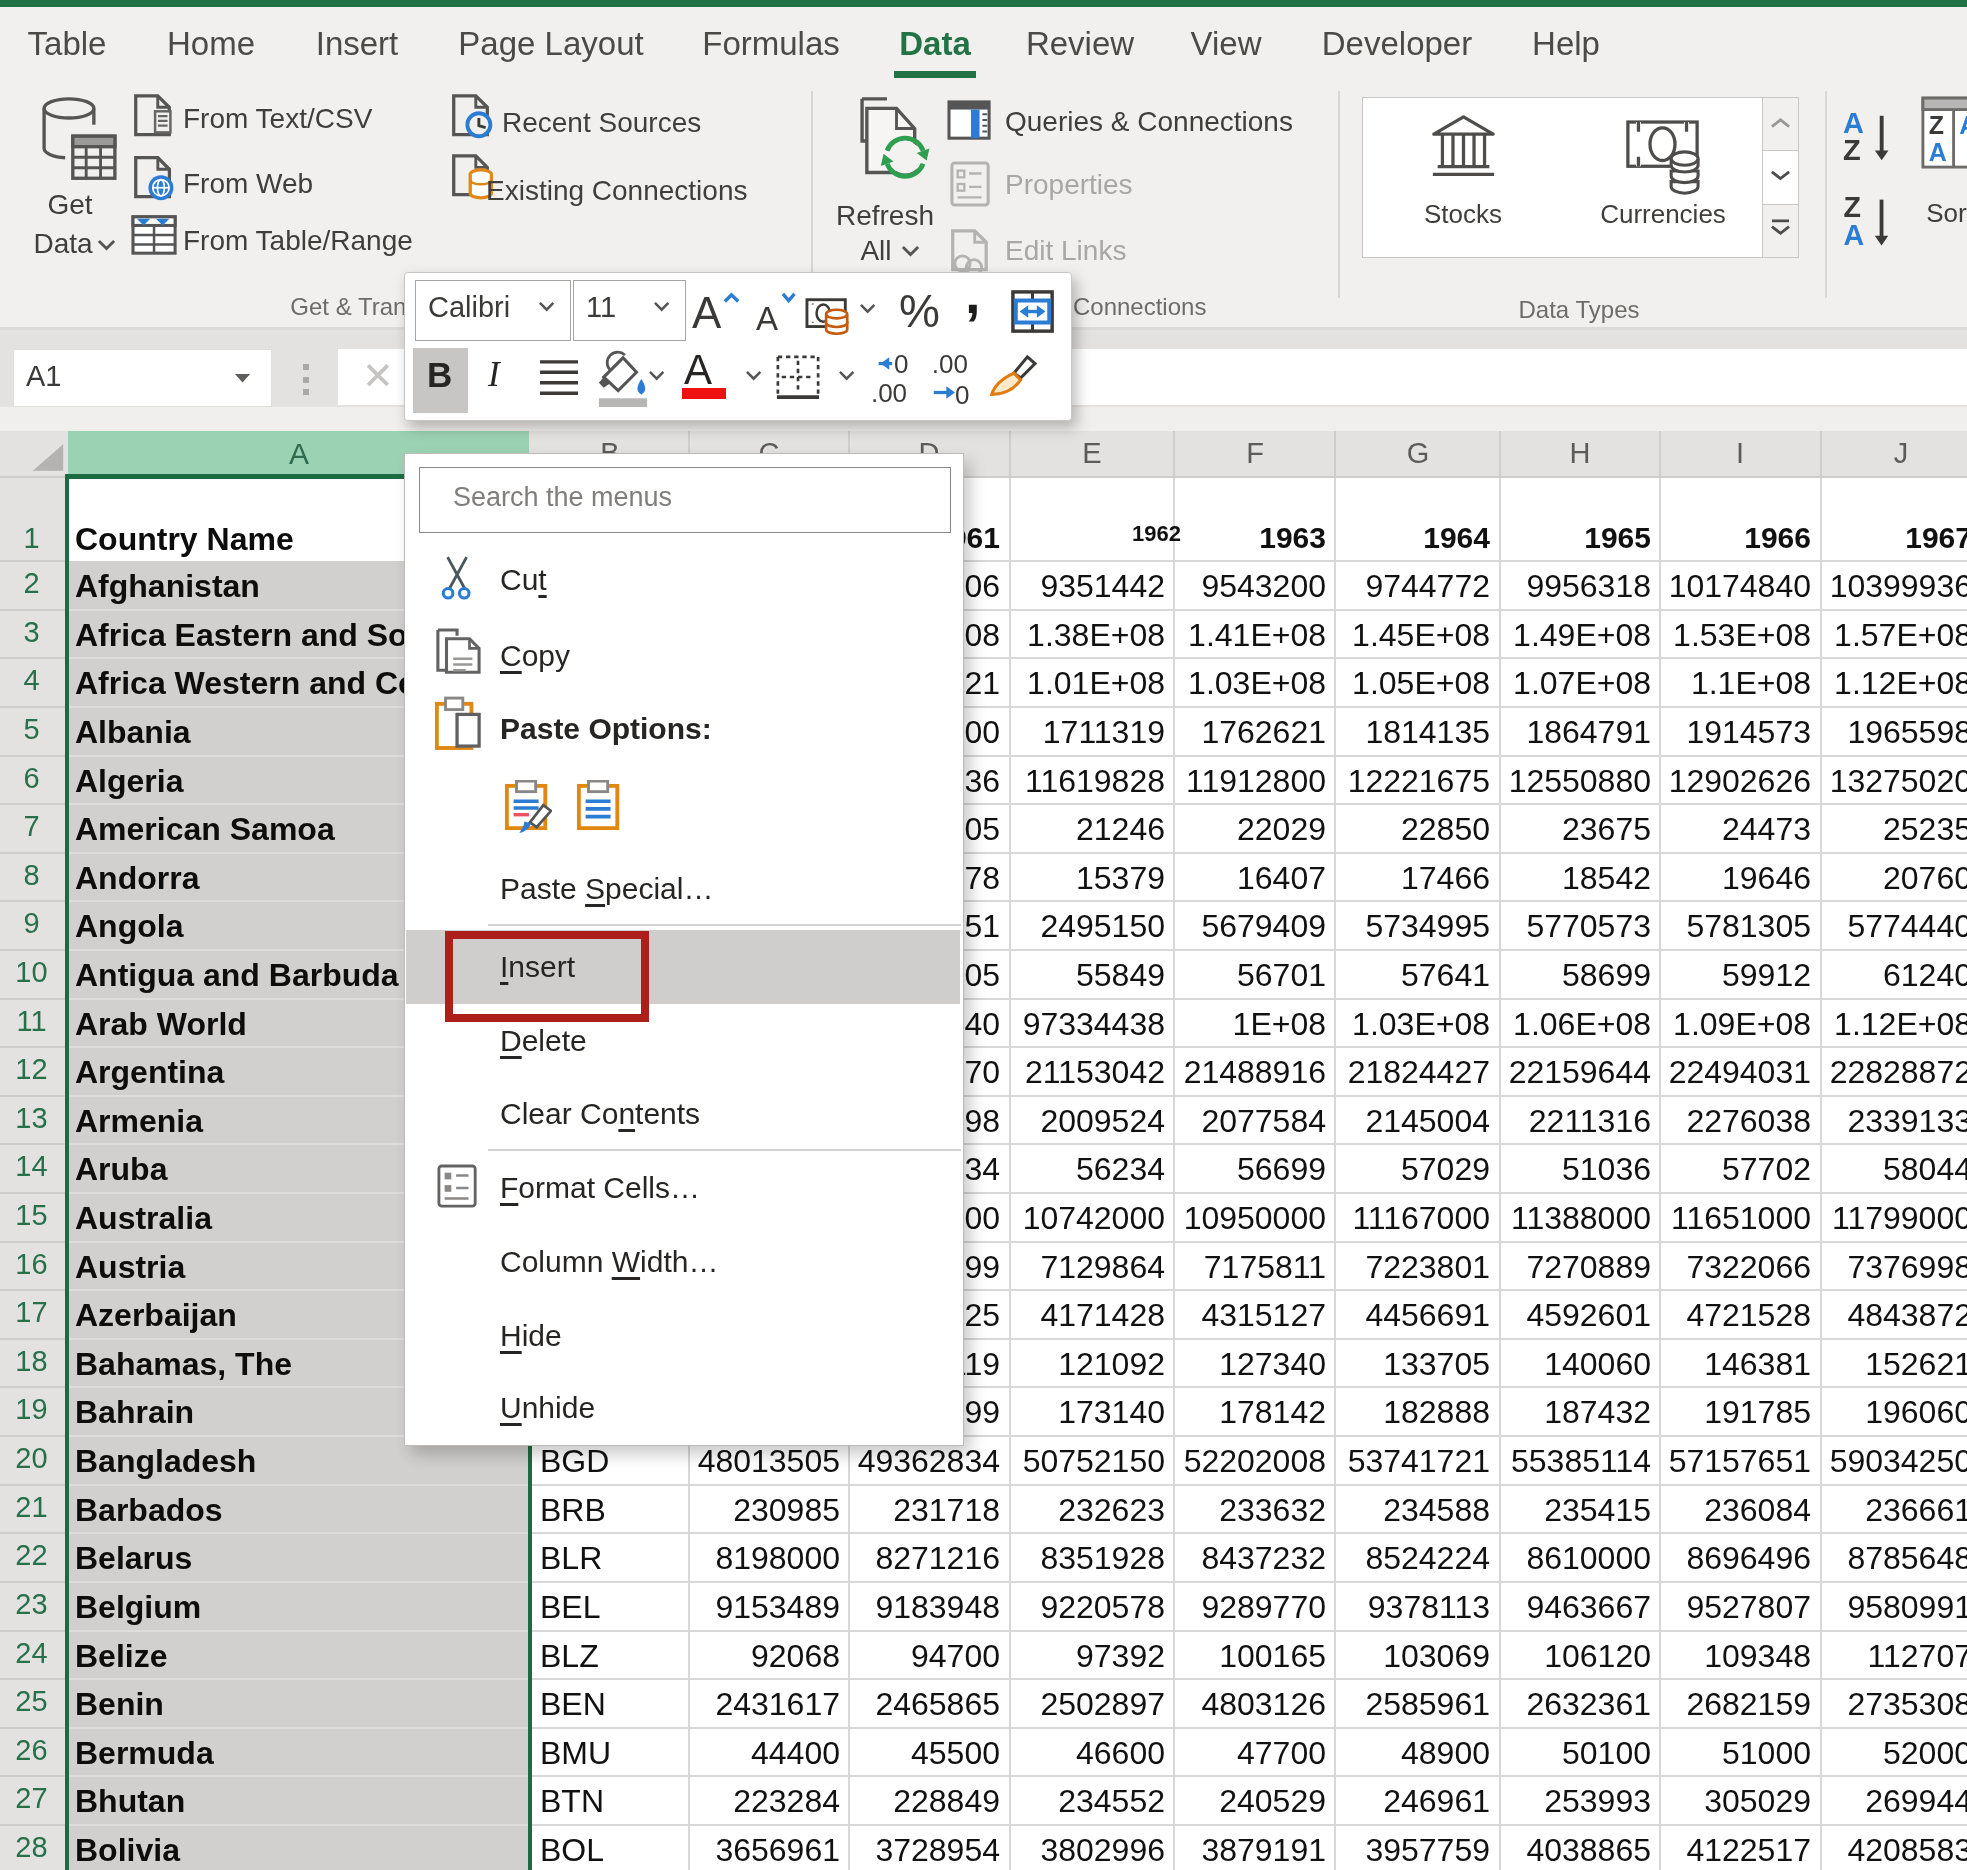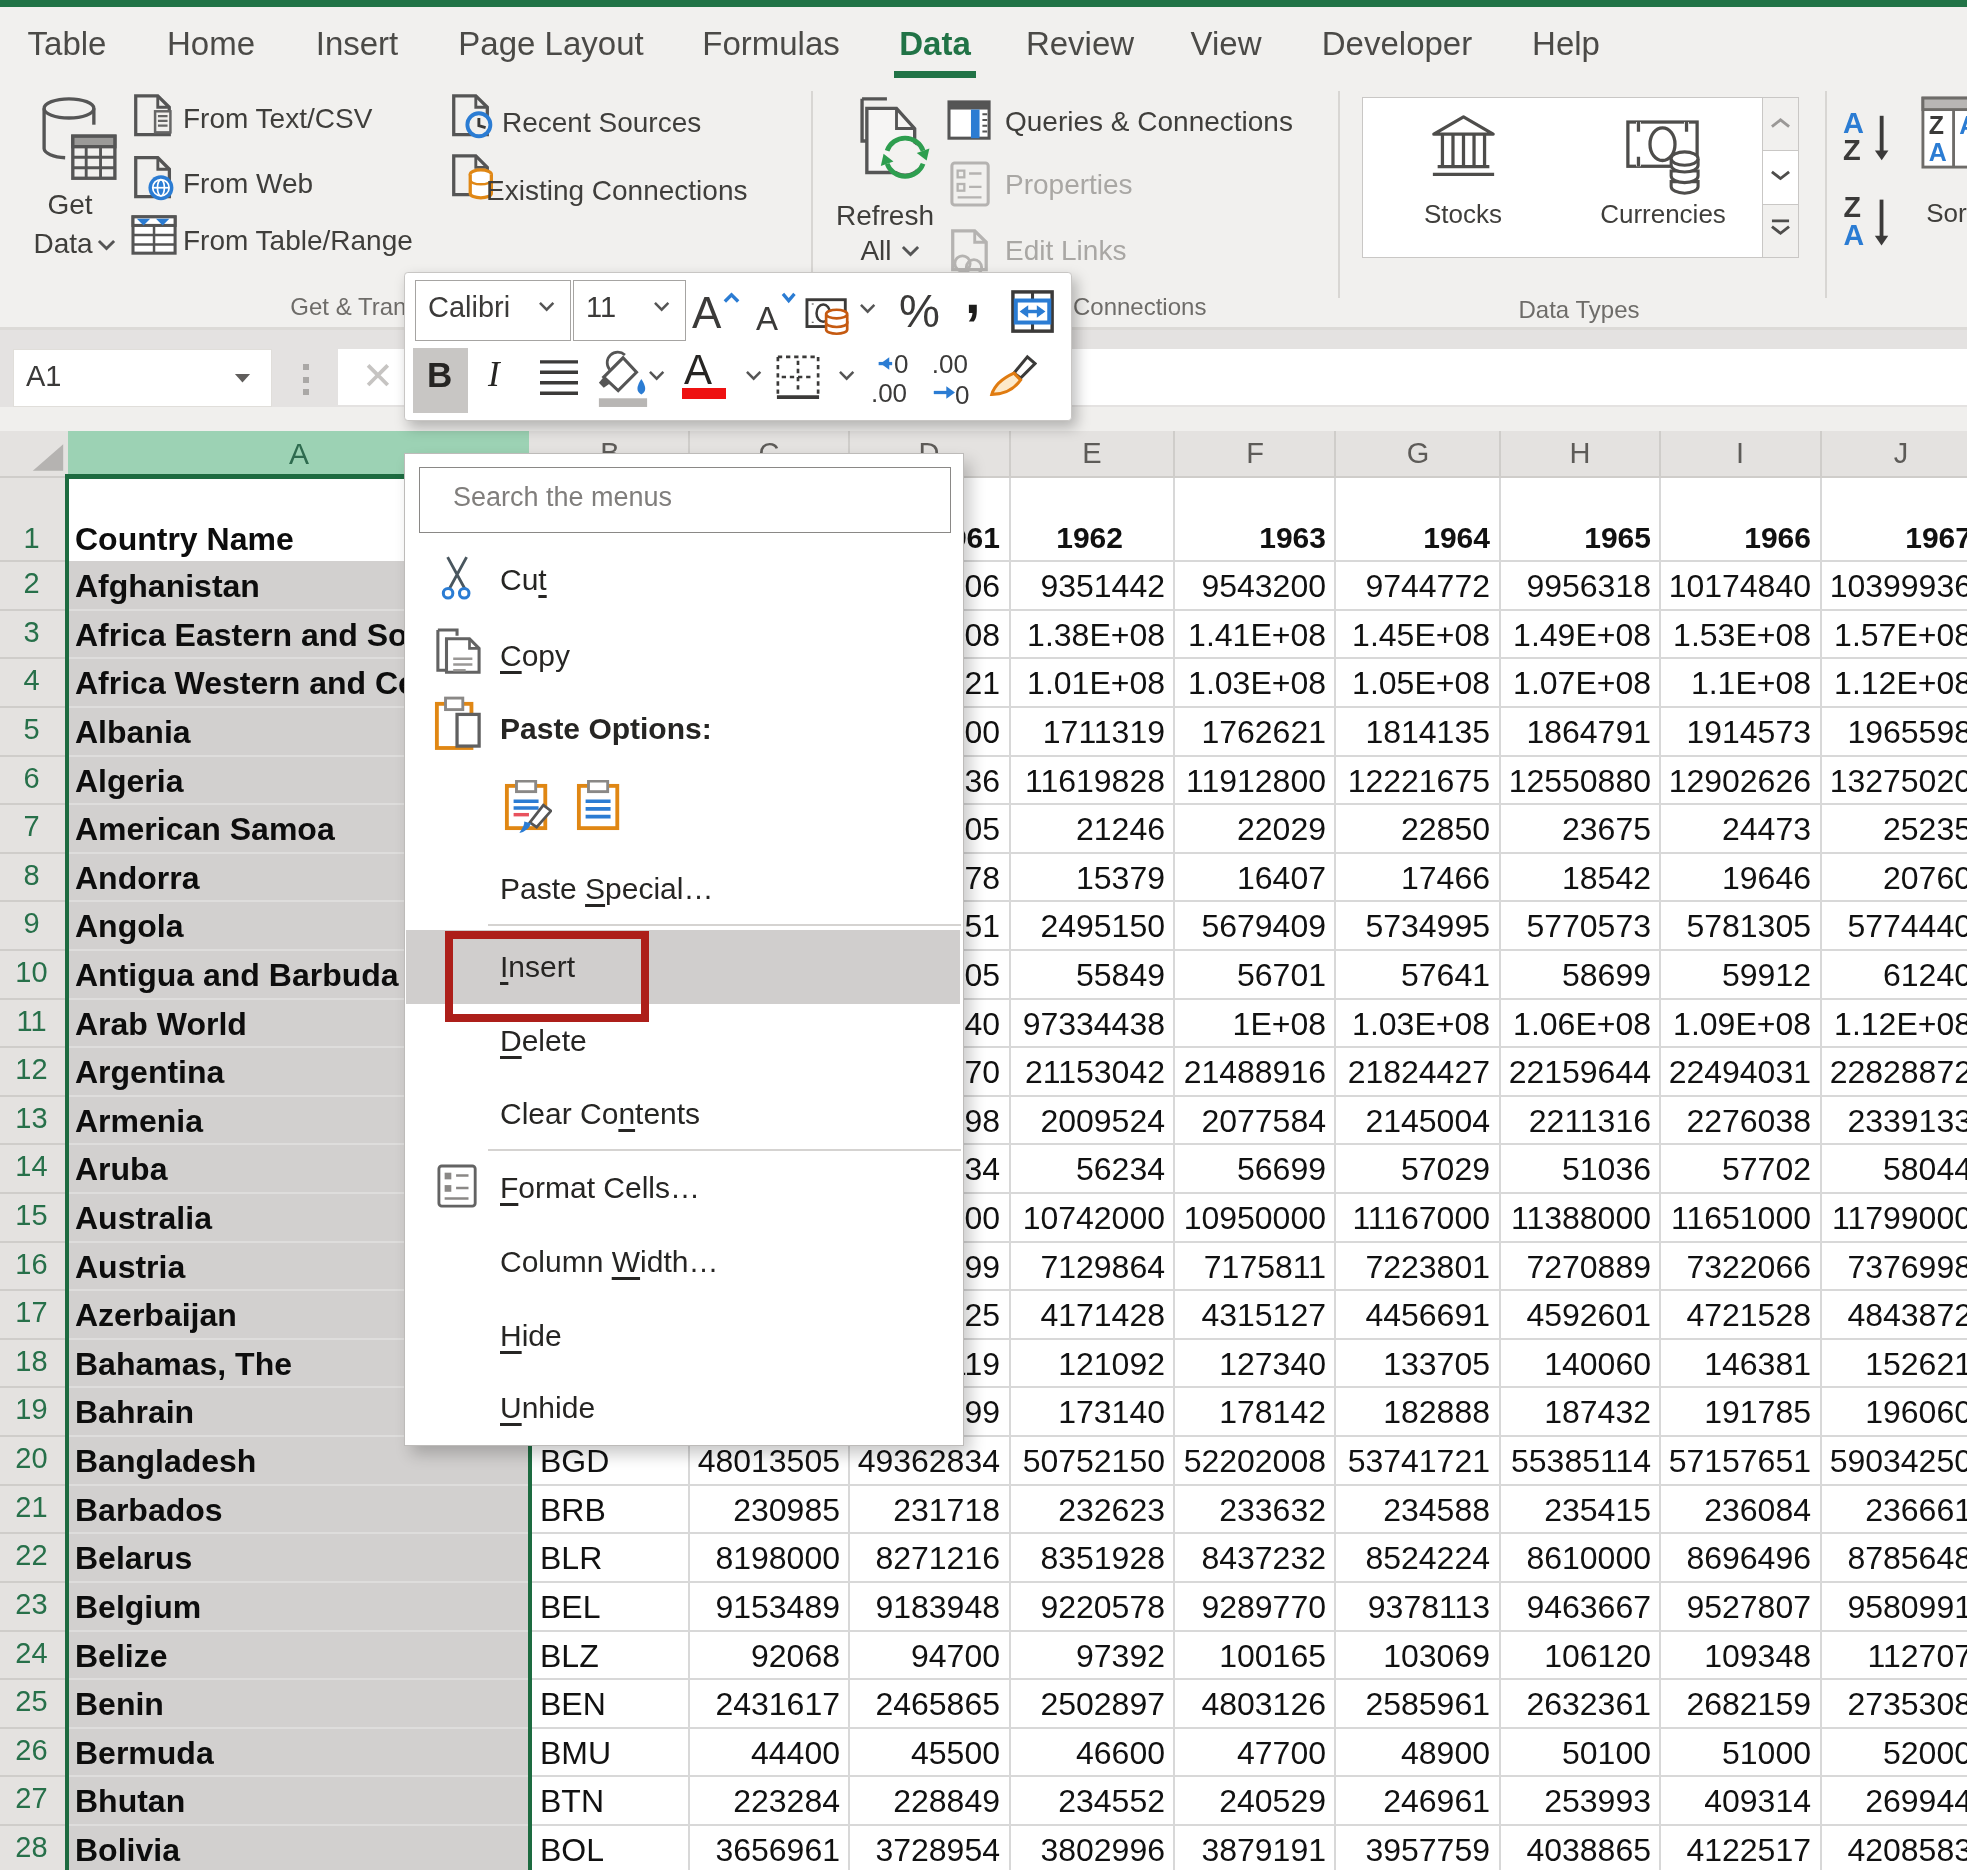--- a/index.html
+++ b/index.html
@@ -337,21 +337,21 @@
 <div class="rn" style="left:0;top:1491px;width:63px">21</div>
 <div class="rn" style="left:0;top:1539px;width:63px">22</div>
 <div class="rn" style="left:0;top:1588px;width:63px">23</div>
 <div class="rn" style="left:0;top:1637px;width:63px">24</div>
 <div class="rn" style="left:0;top:1685px;width:63px">25</div>
 <div class="rn" style="left:0;top:1734px;width:63px">26</div>
 <div class="rn" style="left:0;top:1782px;width:63px">27</div>
 <div class="rn" style="left:0;top:1831px;width:63px">28</div>
 <div class="cn" style="left:75px;top:521px">Country Name</div>
 <div class="num bold" style="left:849px;top:521px;width:151px;font-size:30px">1961</div>
-<div class="num bold" style="left:968px;top:521px;width:155px;font-size:30px">1962</div>
+<div class="num bold" style="left:1026px;top:521px;width:155px;font-size:22px">1962</div>
 <div class="num bold" style="left:1174px;top:521px;width:152px;font-size:30px">1963</div>
 <div class="num bold" style="left:1335px;top:521px;width:155px;font-size:30px">1964</div>
 <div class="num bold" style="left:1500px;top:521px;width:151px;font-size:30px">1965</div>
 <div class="num bold" style="left:1660px;top:521px;width:151px;font-size:30px">1966</div>
 <div class="num bold" style="left:1821px;top:521px;width:151px;font-size:30px">1967</div>
 <div class="cn" style="left:75px;top:568px">Afghanistan</div>
 <div class="cn" style="left:75px;top:617px">Africa Eastern and Sou</div>
 <div class="cn" style="left:75px;top:665px">Africa Western and Ce</div>
 <div class="cn" style="left:75px;top:714px">Albania</div>
 <div class="cn" style="left:75px;top:763px">Algeria</div>
@@ -566,21 +566,21 @@
 <div class="num" style="left:1500px;top:1735px;width:151px">50100</div>
 <div class="num" style="left:1660px;top:1735px;width:151px">51000</div>
 <div class="num" style="left:1821px;top:1735px;width:151px">52000</div>
 <div class="a" style="left:540px;top:1783px;font-size:32px;color:#111">BTN</div>
 <div class="num" style="left:689px;top:1783px;width:151px">223284</div>
 <div class="num" style="left:849px;top:1783px;width:151px">228849</div>
 <div class="num" style="left:1010px;top:1783px;width:155px">234552</div>
 <div class="num" style="left:1174px;top:1783px;width:152px">240529</div>
 <div class="num" style="left:1335px;top:1783px;width:155px">246961</div>
 <div class="num" style="left:1500px;top:1783px;width:151px">253993</div>
-<div class="num" style="left:1660px;top:1783px;width:151px">409314</div>
+<div class="num" style="left:1660px;top:1783px;width:151px">305029</div>
 <div class="num" style="left:1821px;top:1783px;width:151px">269944</div>
 <div class="a" style="left:540px;top:1832px;font-size:32px;color:#111">BOL</div>
 <div class="num" style="left:689px;top:1832px;width:151px">3656961</div>
 <div class="num" style="left:849px;top:1832px;width:151px">3728954</div>
 <div class="num" style="left:1010px;top:1832px;width:155px">3802996</div>
 <div class="num" style="left:1174px;top:1832px;width:152px">3879191</div>
 <div class="num" style="left:1335px;top:1832px;width:155px">3957759</div>
 <div class="num" style="left:1500px;top:1832px;width:151px">4038865</div>
 <div class="num" style="left:1660px;top:1832px;width:151px">4122517</div>
 <div class="num" style="left:1821px;top:1832px;width:151px">4208583</div>

